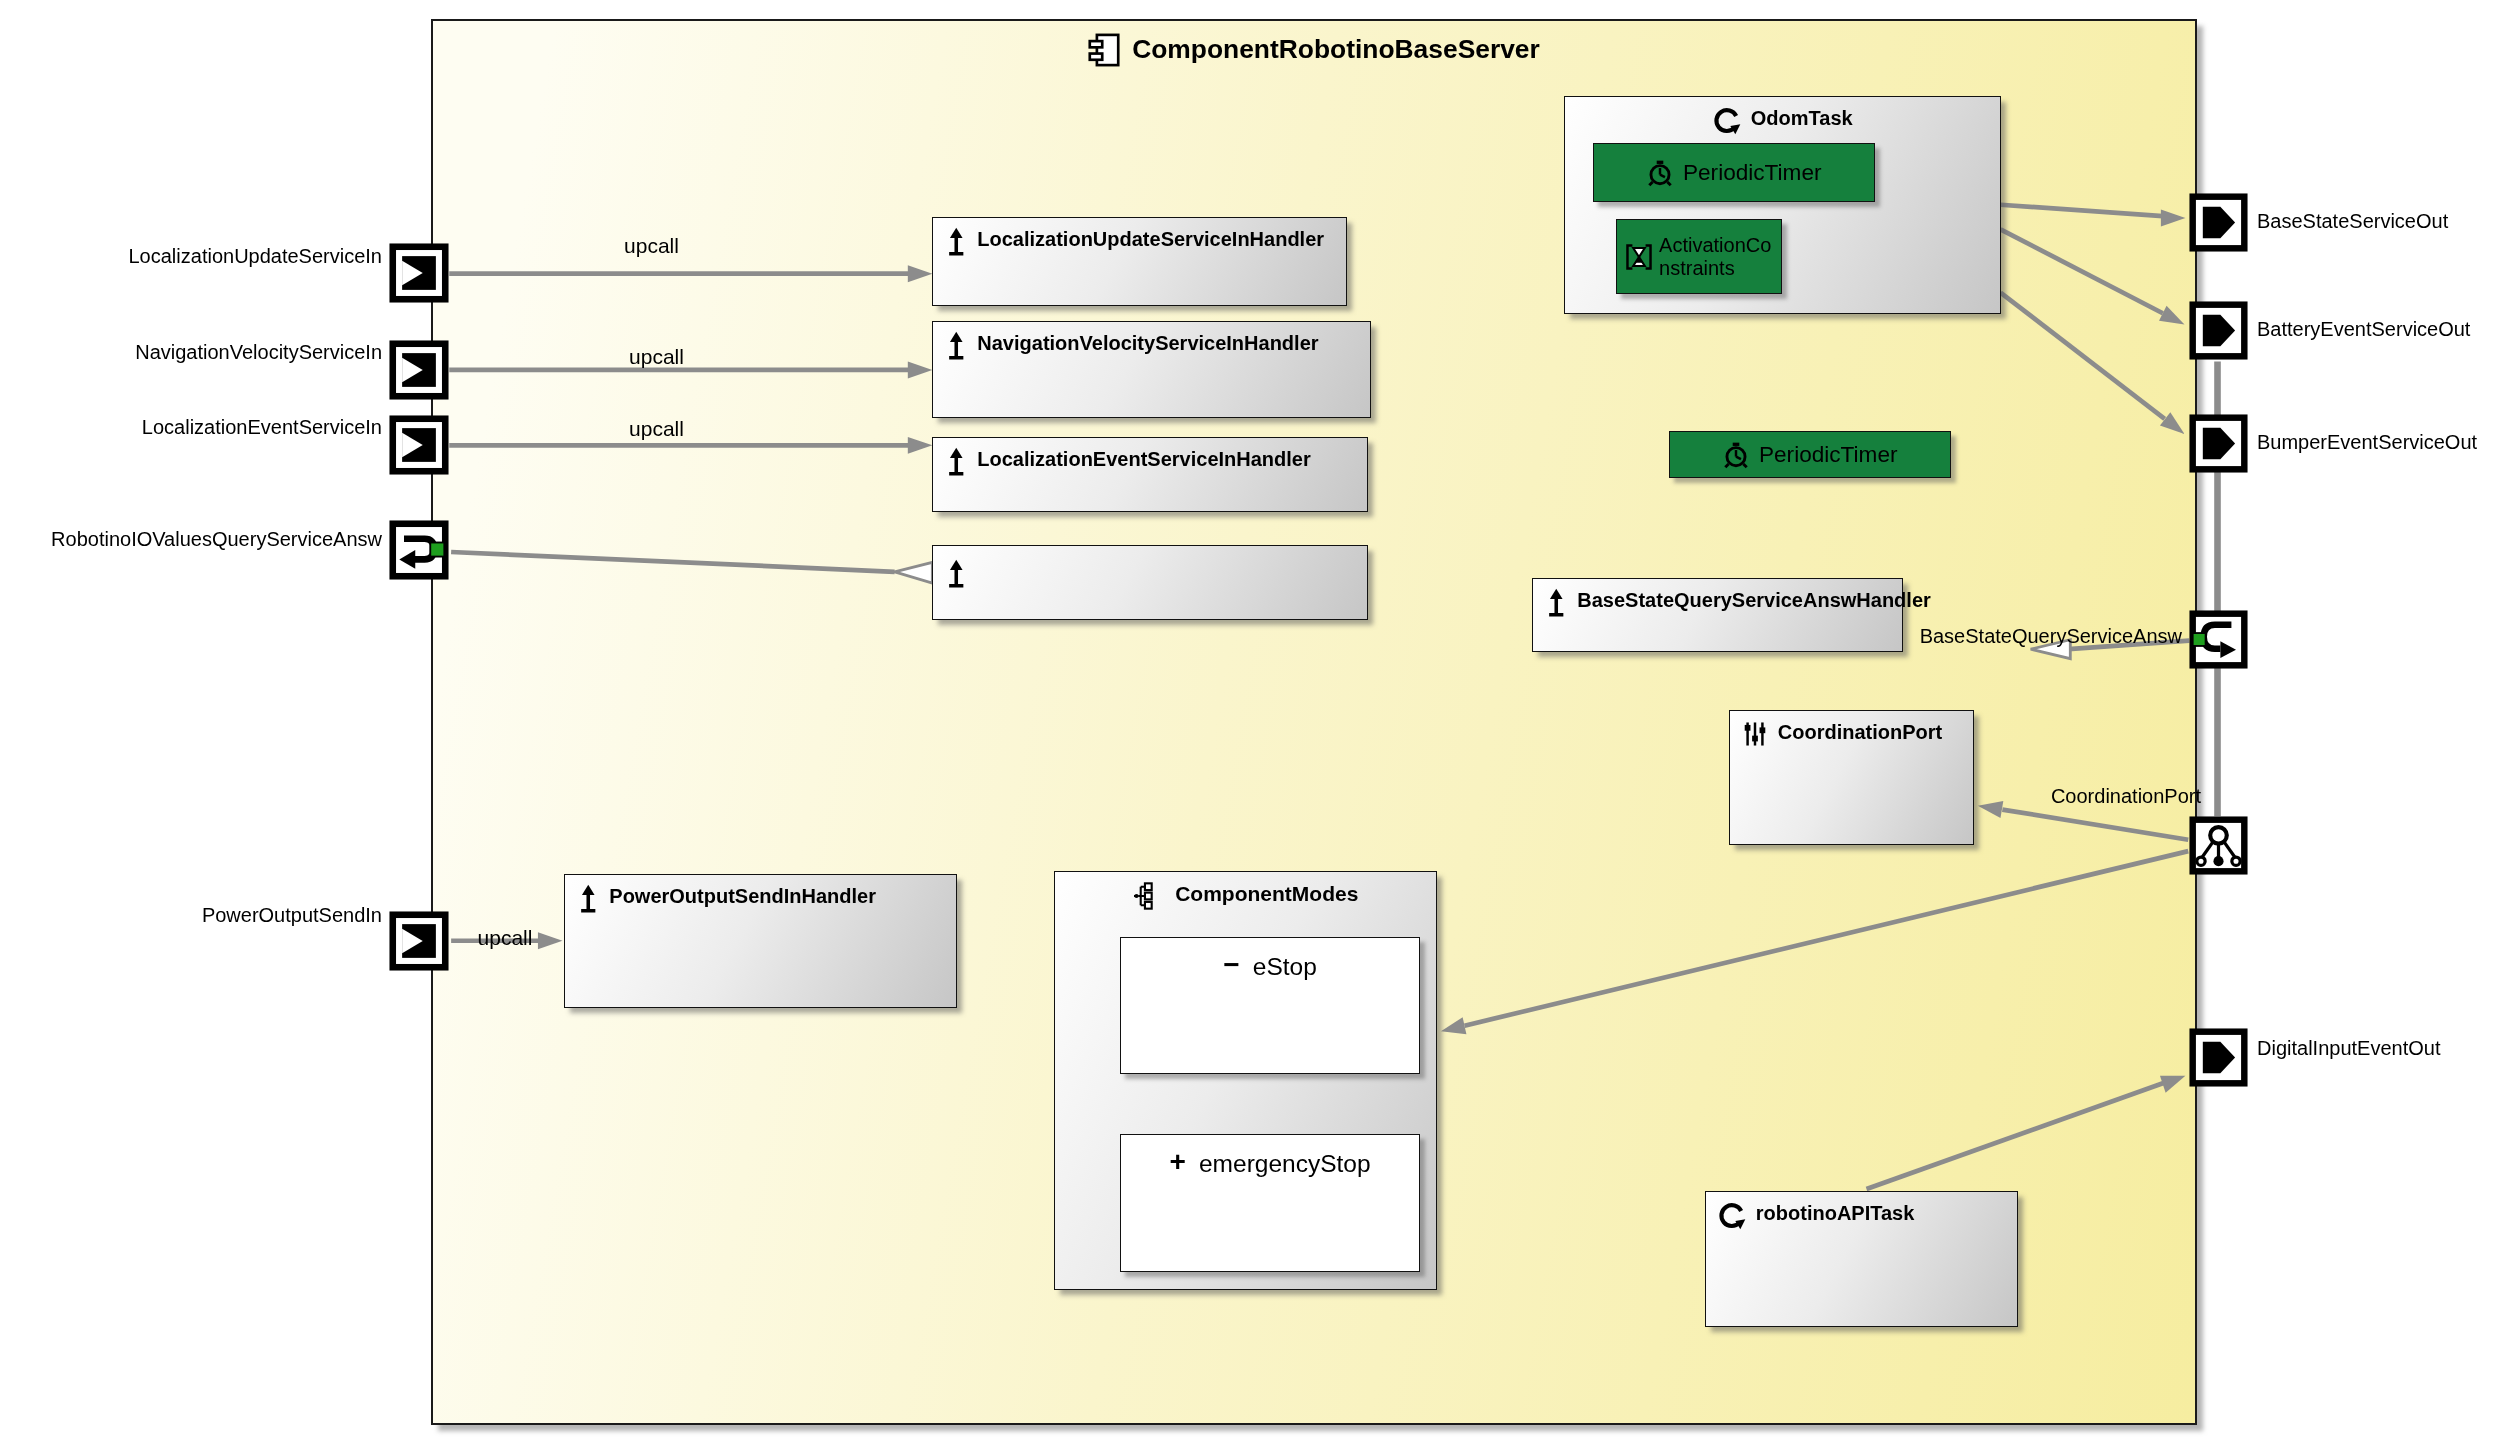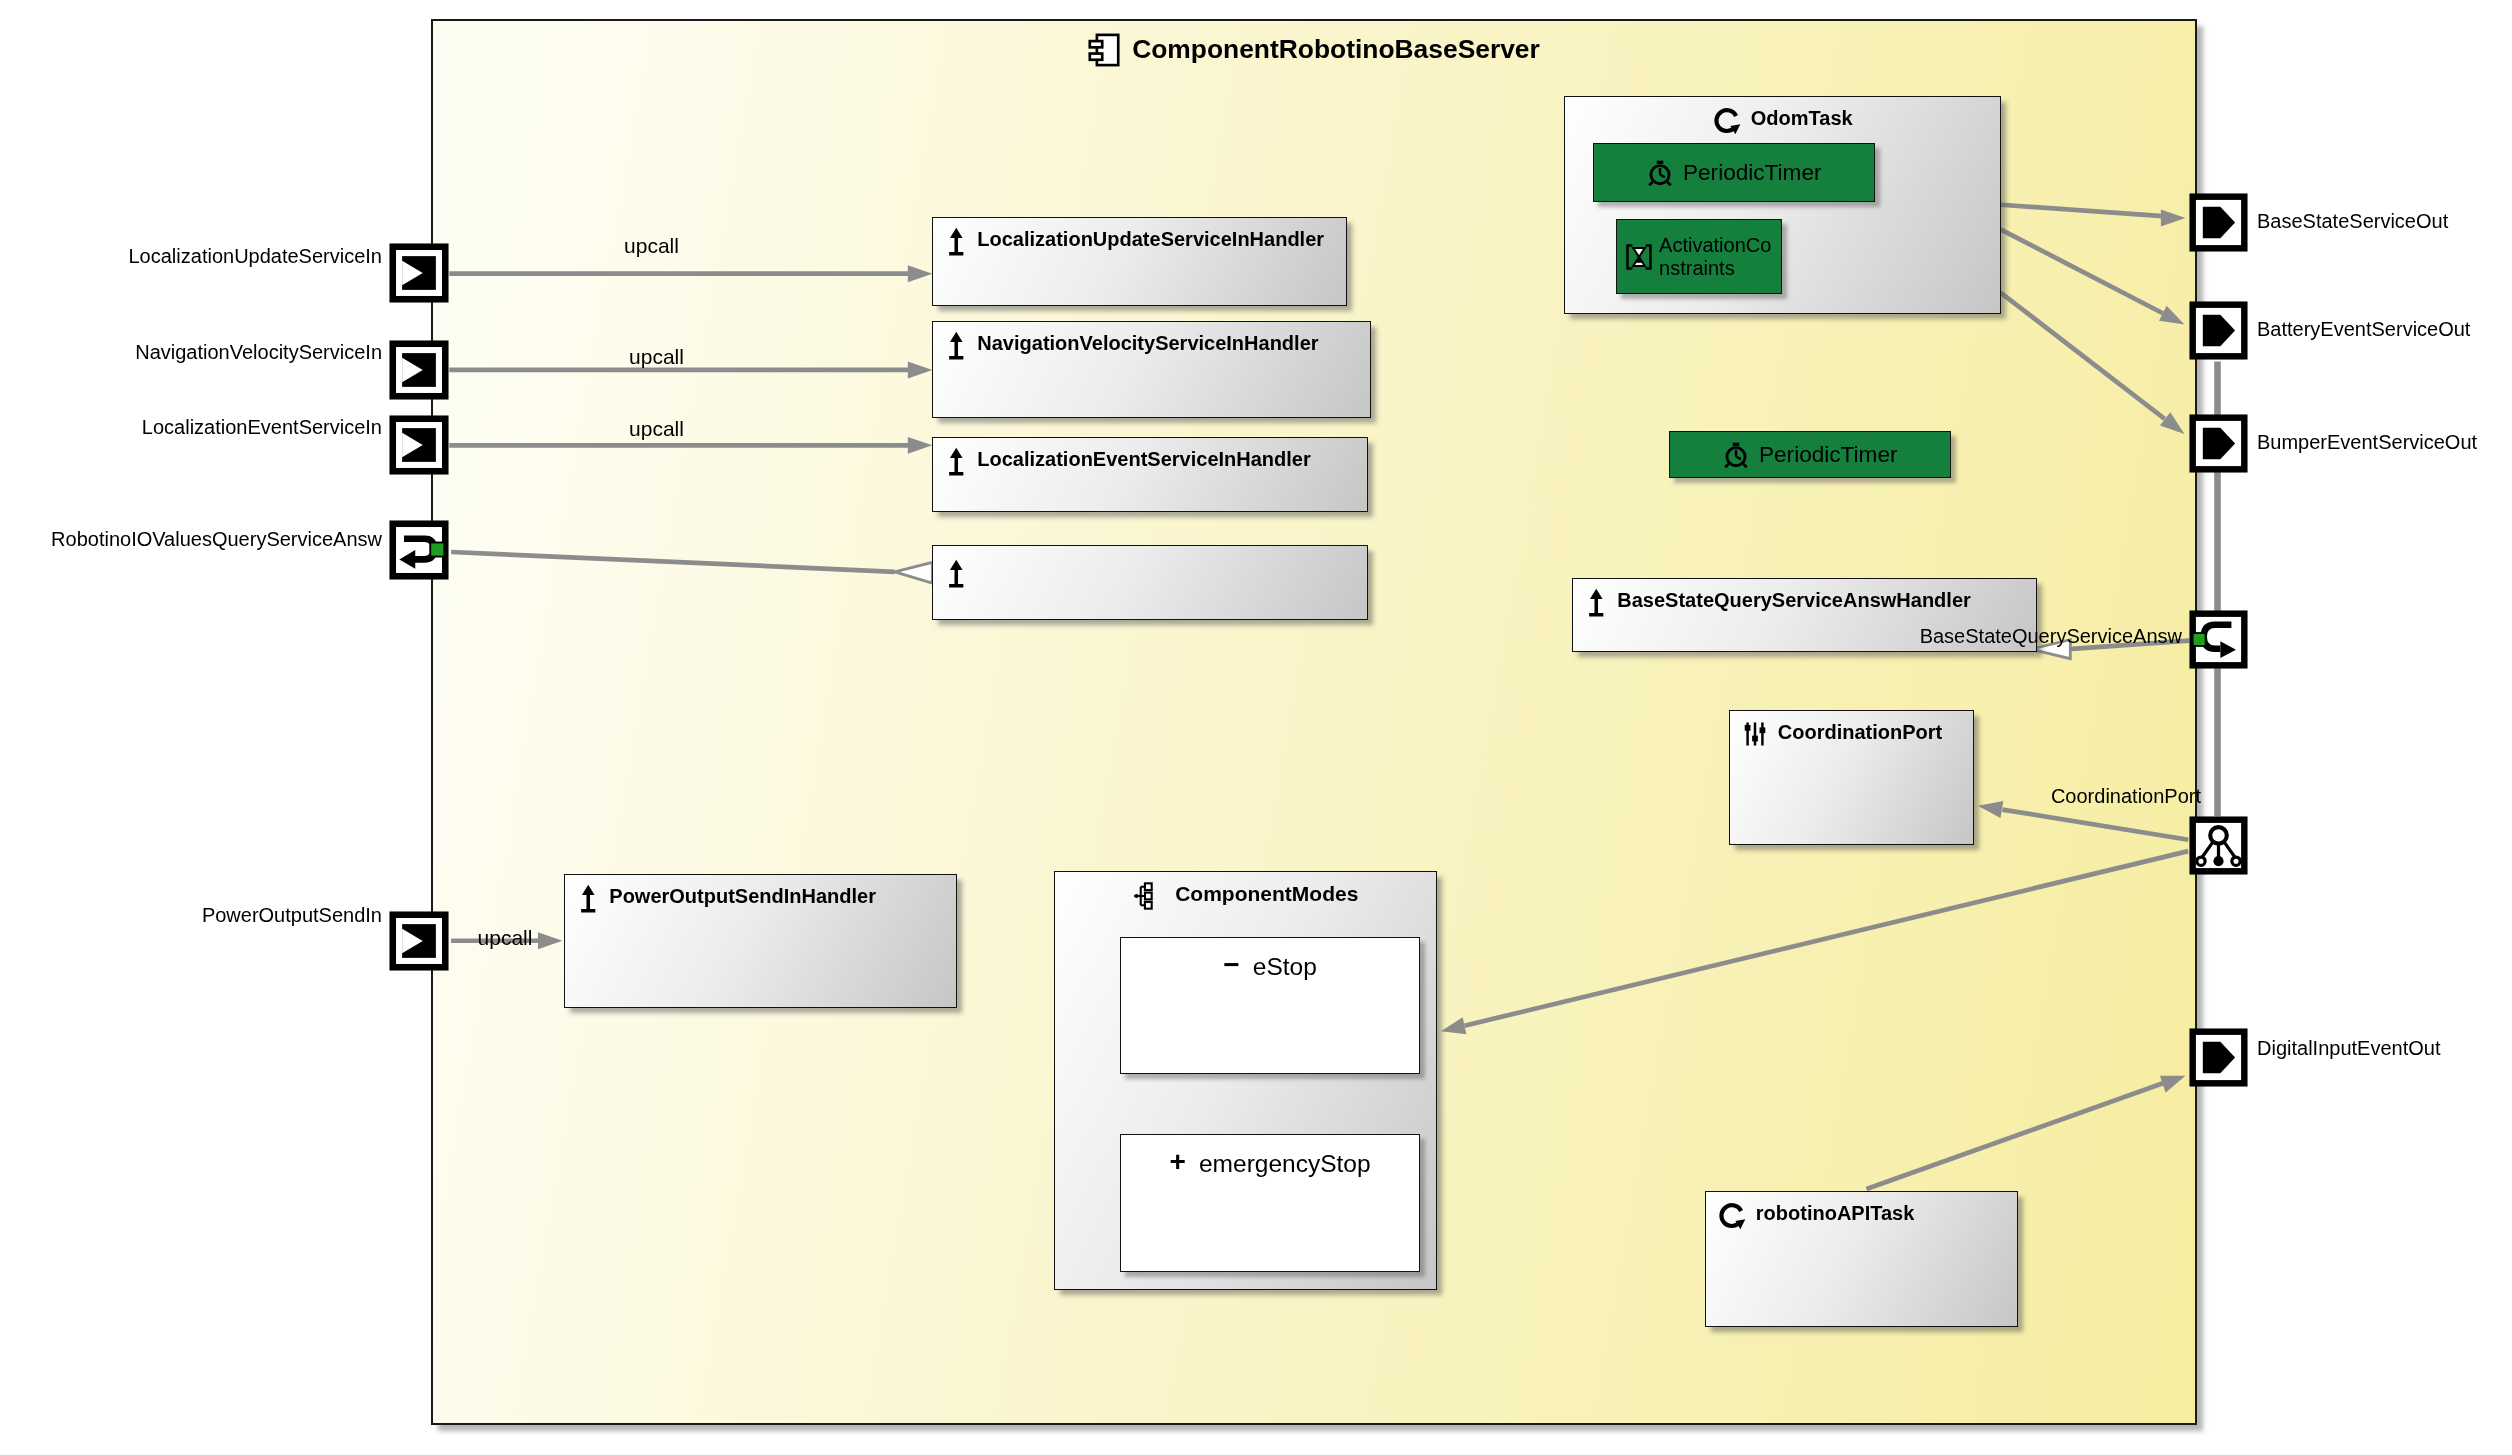--- a/index.html
+++ b/index.html
@@ -272,21 +272,21 @@
       </div>
   </div>
   <div class="box" style="left:564px;top:874px;width:393px;height:134px">
     <div class="bhead nowrap">
         <svg class="ico" width="24.5" height="30" viewBox="0 0 26 32">
           <use href="#sym-handler"></use>
         </svg>
       <span>PowerOutputSendInHandler</span>
       </div>
   </div>
-  <div class="box" style="left:1572px;top:578px;width:465px;height:74px">
+  <div class="box" style="left:1532px;top:578px;width:371px;height:74px">
     <div class="bhead nowrap">
         <svg class="ico" width="24.5" height="30" viewBox="0 0 26 32">
           <use href="#sym-handler"></use>
         </svg>
       <span>BaseStateQueryServiceAnswHandler</span>
       </div>
   </div>
 
   <div class="box" style="left:1564px;top:96px;width:437px;height:218px">
     <div class="bhead center">

